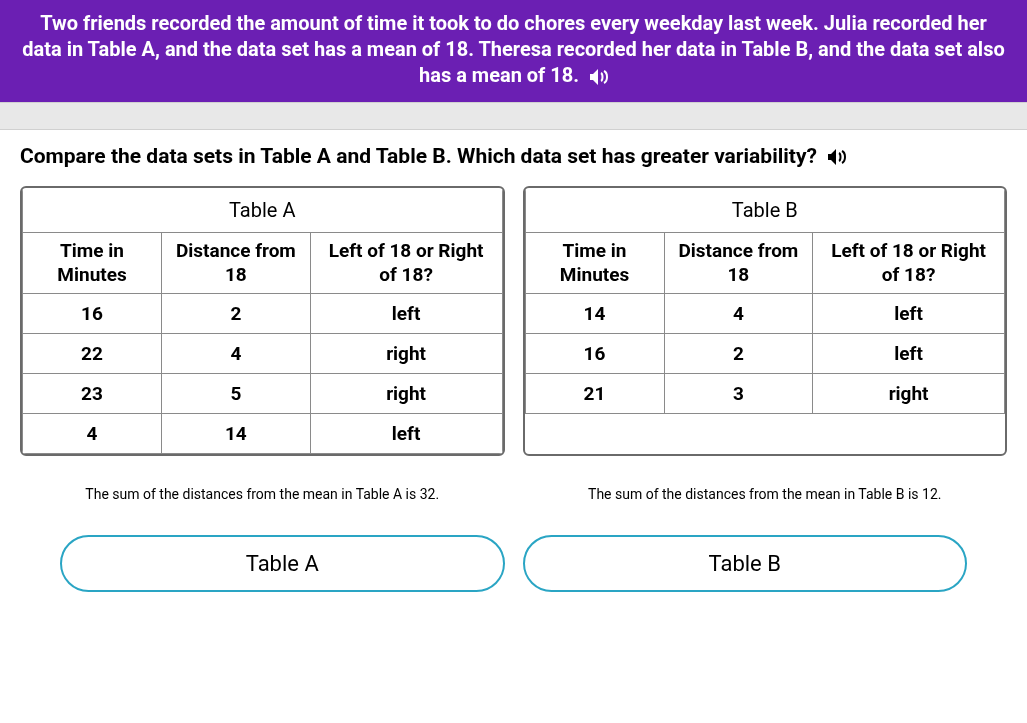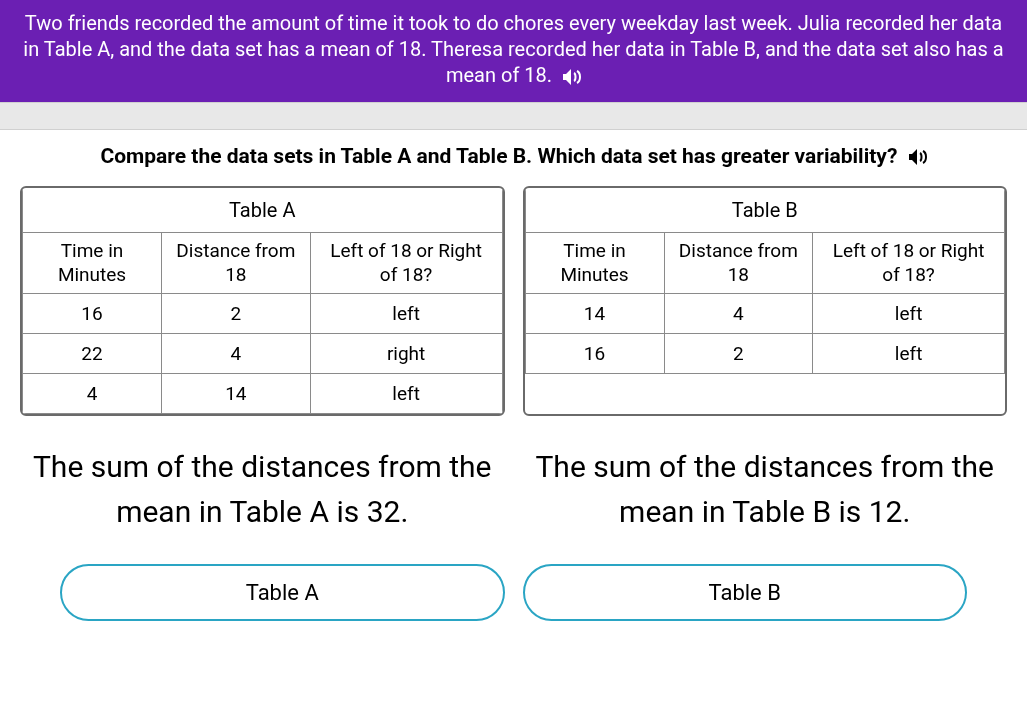--- a/index.html
+++ b/index.html
@@ -6,32 +6,31 @@
   body {
     font-family: -apple-system, BlinkMacSystemFont, "Segoe UI", Roboto, Arial, sans-serif;
     background: #fff;
     width: 1027px;
   }
   .header {
     background: #6b1fb3;
     color: #fff;
     padding: 10px 20px 14px 20px;
     text-align: center;
-    font-weight: 400;
+    font-weight: 700;
     font-size: 20px;
     line-height: 1.3;
   }
   .gray-strip {
     background: #e8e8e8;
     height: 28px;
     border-top: 1px solid #d0d0d0;
     border-bottom: 1px solid #d0d0d0;
   }
   .question {
-    text-align: center;
     font-weight: 700;
     font-size: 21px;
     padding: 14px 20px 18px 20px;
   }
   .tables-row {
     display: flex;
     gap: 18px;
     padding: 0 20px;
   }
   .table-wrap {
@@ -42,36 +41,36 @@
   }
   table {
     width: 100%;
     border-collapse: collapse;
     font-size: 19px;
   }
   th, td {
     text-align: center;
     padding: 8px 6px;
     border: 1px solid #8a8a8a;
-    font-weight: 400;
+    font-weight: 700;
   }
   th.title {
     font-size: 20px;
     font-weight: 400;
     padding: 10px;
     border-top: none;
   }
   tr.headrow th {
-    font-weight: 400;
+    font-weight: 700;
     line-height: 1.25;
     padding: 6px 11px;
   }
   .summary {
     text-align: center;
-    font-size: 30px;
+    font-size: 14px;
     line-height: 1.5;
     padding: 28px 10px 10px 10px;
   }
   .summaries {
     display: flex;
     gap: 18px;
     padding: 0 20px;
   }
   .summaries > div { flex: 1; }
   .answers {
@@ -137,20 +136,25 @@
             <td>16</td>
             <td>2</td>
             <td>left</td>
           </tr>
       <tr>
             <td>22</td>
             <td>4</td>
             <td>right</td>
           </tr>
       <tr>
+            <td>23</td>
+            <td>5</td>
+            <td>right</td>
+          </tr>
+      <tr>
             <td>4</td>
             <td>14</td>
             <td>left</td>
           </tr>
     </tbody>
       </table>
   </div>
   <div class="table-wrap">
     <table>
       <tbody>
@@ -165,20 +169,25 @@
       <tr>
             <td>14</td>
             <td>4</td>
             <td>left</td>
           </tr>
       <tr>
             <td>16</td>
             <td>2</td>
             <td>left</td>
           </tr>
+      <tr>
+            <td>21</td>
+            <td>3</td>
+            <td>right</td>
+          </tr>
     </tbody>
       </table>
   </div>
 </div>
 
 <div class="summaries">
   <div class="summary">The sum of the distances from the mean in Table A is 32.</div>
   <div class="summary">The sum of the distances from the mean in Table B is 12.</div>
 </div>
 

